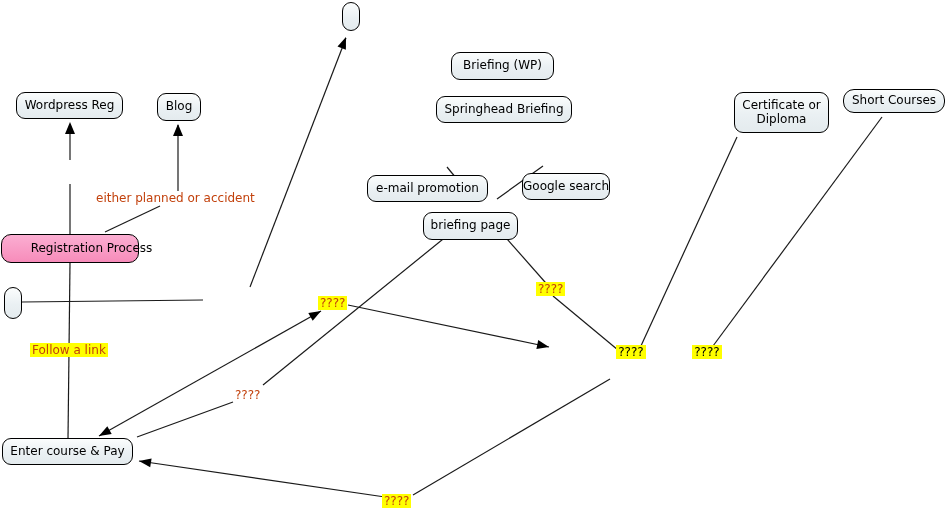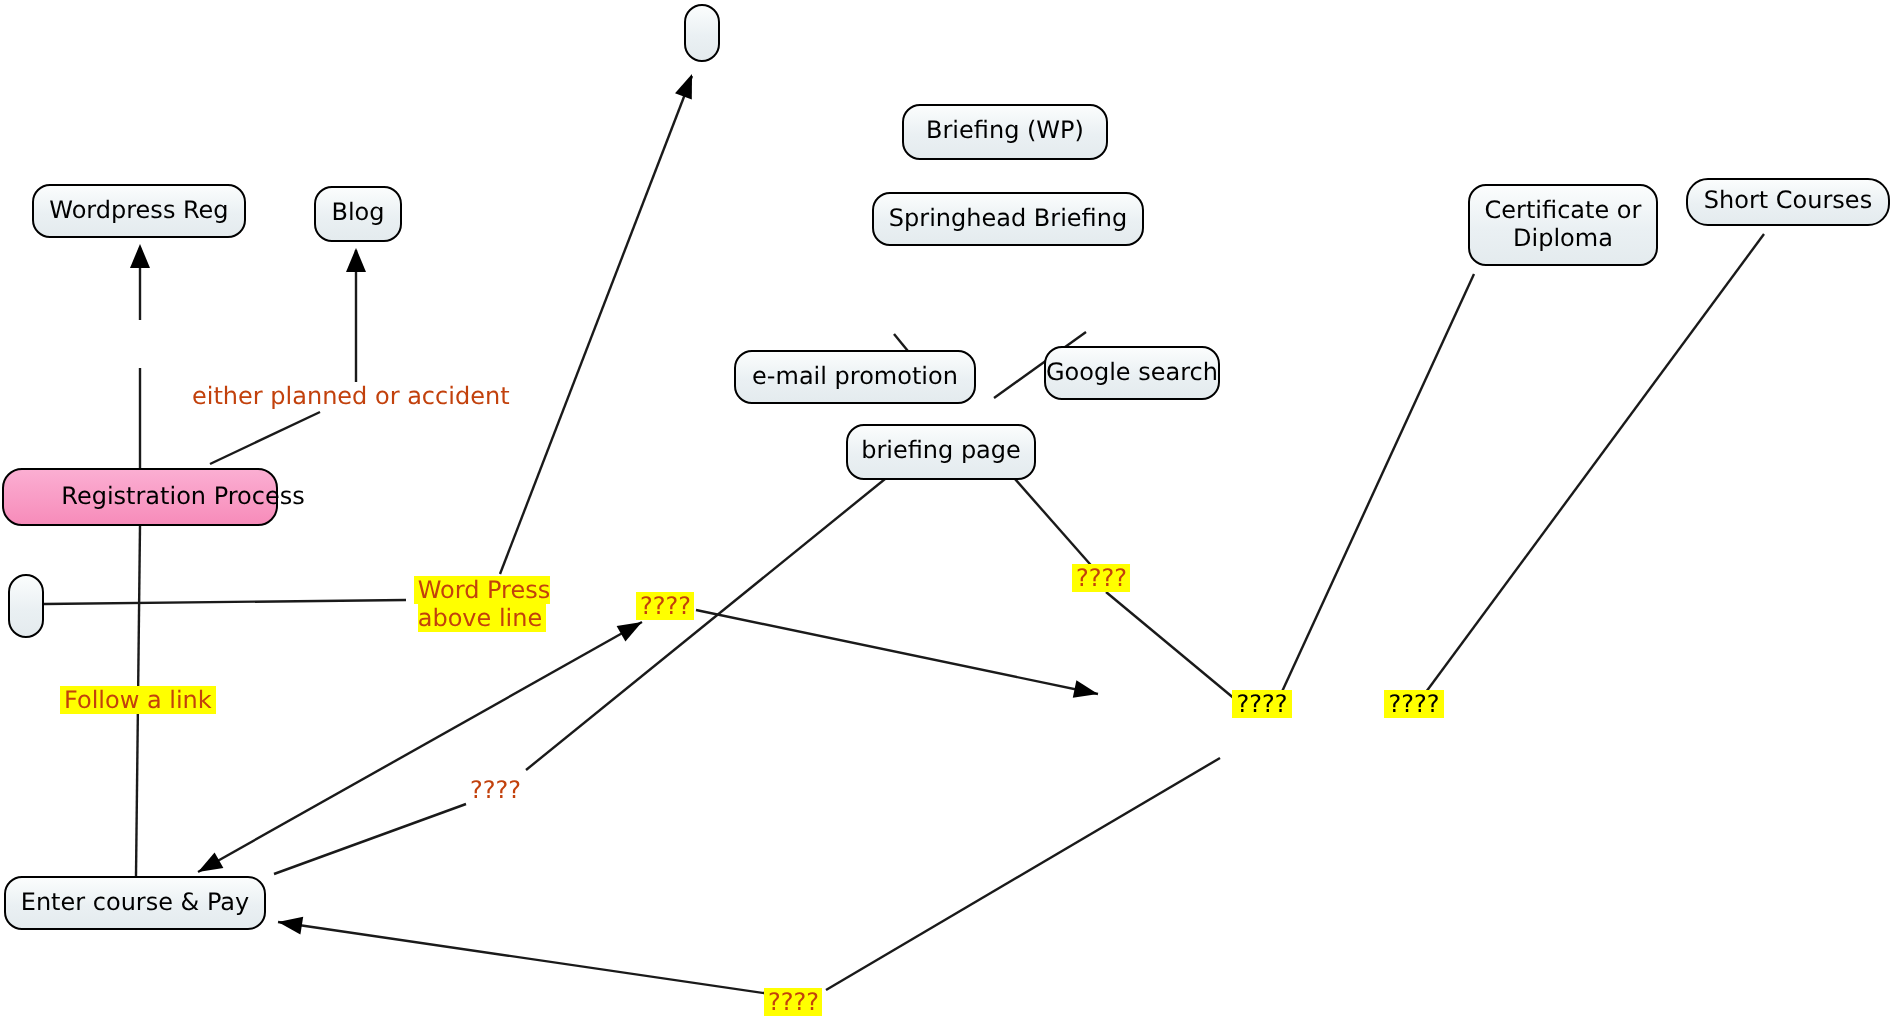--- a/index.html
+++ b/index.html
@@ -93,20 +93,19 @@
   <div class="node" style="left:436px;top:96px;width:136px;height:27px;">Springhead Briefing</div>
   <div class="node wrap" style="left:700px;top:92px;width:95px;height:41px;">Certificate or Diploma</div>
   <div class="node" style="left:843px;top:89px;width:102px;height:24px;border-radius:11px;">Short Courses</div>
   <div class="node" style="left:367px;top:139px;width:121px;height:27px;margin-top:36px;">e-mail promotion</div>
   <div class="node" style="left:522px;top:137px;width:88px;height:27px;margin-top:36px;">Google search</div>
   <div class="node" style="left:423px;top:200px;width:95px;height:28px;margin-top:12px;">briefing page</div>
   <div class="node pink" style="left:1px;top:234px;width:138px;height:29px;padding-left:47px;">Registration Process</div>
   <div class="node" style="left:2px;top:438px;width:131px;height:27px;">Enter course &amp; Pay</div>
 
   <div class="lbl" style="left:96px;top:191px;">either planned or accident</div>
-  <div class="lbl center" style="left:200px;top:288px;width:82px;"><span class="hl">Word Press above line</span></div>
   <div class="lbl" style="left:30px;top:343px;"><span class="hl">Follow a link</span></div>
   <div class="lbl" style="left:318px;top:296px;"><span class="hl">????</span></div>
   <div class="lbl" style="left:536px;top:282px;"><span class="hl">????</span></div>
   <div class="lbl" style="left:235px;top:388px;">????</div>
   <div class="lbl" style="left:382px;top:494px;"><span class="hl">????</span></div>
 
 </div>
 
 </body></html>

